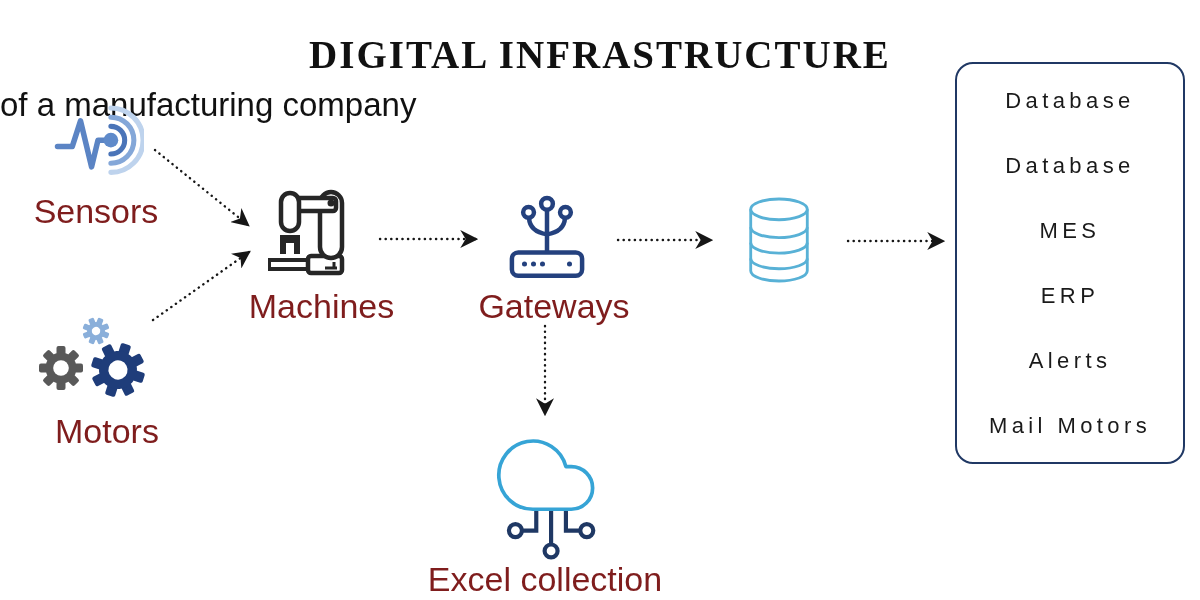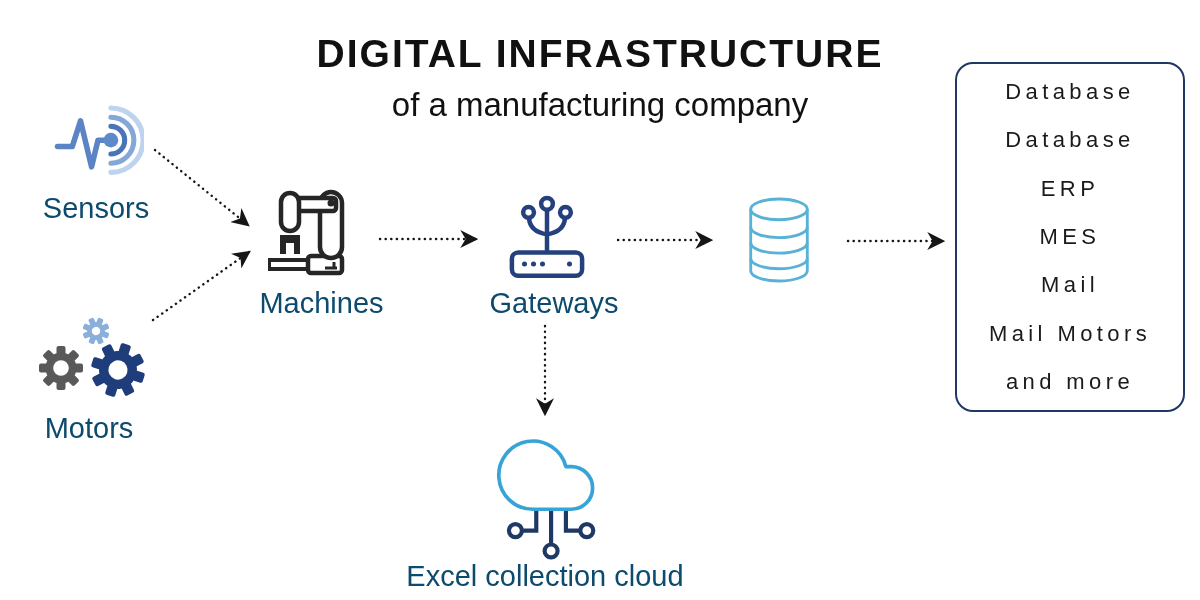--- a/index.html
+++ b/index.html
@@ -2,33 +2,33 @@
 <html><head>
 <meta charset="utf-8">
 <style>
   html,body{margin:0;padding:0;background:#ffffff;}
   .canvas{
     position:relative;width:1200px;height:600px;background:#ffffff;
     font-family:"Liberation Sans", sans-serif;color:#1a1a1a;overflow:hidden;
   }
   .title{
     position:absolute;top:32px;left:0;width:100%;text-align:center;
-    font-size:39px;font-weight:700;letter-spacing:2px;color:#111111;
+    font-size:39px;font-weight:700;letter-spacing:2px;color:#111111;font-family:Liberation Serif, serif;
   }
   .subtitle{
-    position:absolute;top:86px;left:0;width:100%;text-align:center;
+    position:absolute;top:86px;left:0;width:100%;text-align:left;
     font-size:33px;font-weight:400;color:#111111;
   }
   .node-label{
-    position:absolute;text-align:center;font-size:29px;color:#0c4a6e;line-height:1.25;
+    position:absolute;text-align:center;font-size:34px;color:#7f1d1d;line-height:1.25;
   }
   .node-icon{position:absolute;}
   .arrows{position:absolute;left:0;top:0;width:1200px;height:600px;pointer-events:none;}
   .outputs-panel{
-    position:absolute;left:955px;top:62px;width:230px;height:350px;
+    position:absolute;left:955px;top:62px;width:230px;height:402px;
     border:2px solid #203864;border-radius:18px;background:#ffffff;
     display:flex;flex-direction:column;justify-content:space-around;
     padding:4px 12px;box-sizing:border-box;
   }
   .output-item{
     flex:1;display:flex;align-items:center;justify-content:center;
     font-size:22px;letter-spacing:0.2em;color:#1a1a1a;white-space:nowrap;
   }
   .server-label div{display:block;}
 </style>
@@ -105,21 +105,21 @@
         <rect x="-5.2" y="-27" width="10.4" height="10.5" rx="2" transform="rotate(135)"></rect>
         <rect x="-5.2" y="-27" width="10.4" height="10.5" rx="2" transform="rotate(180)"></rect>
         <rect x="-5.2" y="-27" width="10.4" height="10.5" rx="2" transform="rotate(225)"></rect>
         <rect x="-5.2" y="-27" width="10.4" height="10.5" rx="2" transform="rotate(270)"></rect>
         <rect x="-5.2" y="-27" width="10.4" height="10.5" rx="2" transform="rotate(315)"></rect>
         <circle r="19"></circle>
       </g>
       <circle r="9.6" fill="#ffffff"></circle>
     </g>
   </svg>
-  <div class="node-label" style="left:24px;top:410px;width:130px">Motors</div>
+  <div class="node-label" style="left:42px;top:410px;width:130px">Motors</div>
 
   <svg class="node-icon" style="left:268px;top:186px" width="92" height="100" viewBox="0 0 92 100">
     <g stroke="#262626" fill="#ffffff">
       <rect x="1" y="74" width="40" height="9" stroke-width="4"></rect>
       <rect x="40" y="70" width="34" height="17" rx="3" stroke-width="4.5"></rect>
       <rect x="52" y="6" width="22" height="66" rx="11" stroke-width="4.5"></rect>
       <rect x="22" y="12" width="46" height="13" rx="3" stroke-width="4.5"></rect>
       <rect x="13" y="7" width="18" height="38" rx="9" stroke-width="4.5"></rect>
     </g>
     <circle cx="63" cy="17" r="3.5" fill="#262626"></circle>
@@ -166,20 +166,19 @@
       <circle cx="29.5" cy="115" r="7" fill="#ffffff"></circle>
       <circle cx="106.5" cy="115" r="7" fill="#ffffff"></circle>
     </g>
     <path transform="translate(7,0)" d="M82.8 46 h-5.8 A36.8 36.8 0 1 0 41.4 92 h41.4 a23 23 0 0 0 0 -46 z" stroke="#36a4d6" stroke-width="4" fill="#ffffff" stroke-linejoin="round"></path>
   </svg>
   <div class="node-label" style="left:405px;top:558px;width:280px">Excel collection cloud</div>
 
   <div class="outputs-panel">
     <div class="output-item">Database</div>
     <div class="output-item">Database</div>
+    <div class="output-item">MES</div>
     <div class="output-item">ERP</div>
-    <div class="output-item">MES</div>
-    <div class="output-item">Mail</div>
+    <div class="output-item">Alerts</div>
     <div class="output-item">Mail Motors</div>
-    <div class="output-item">and more</div>
   </div>
 
 </div>
 
 </body></html>

